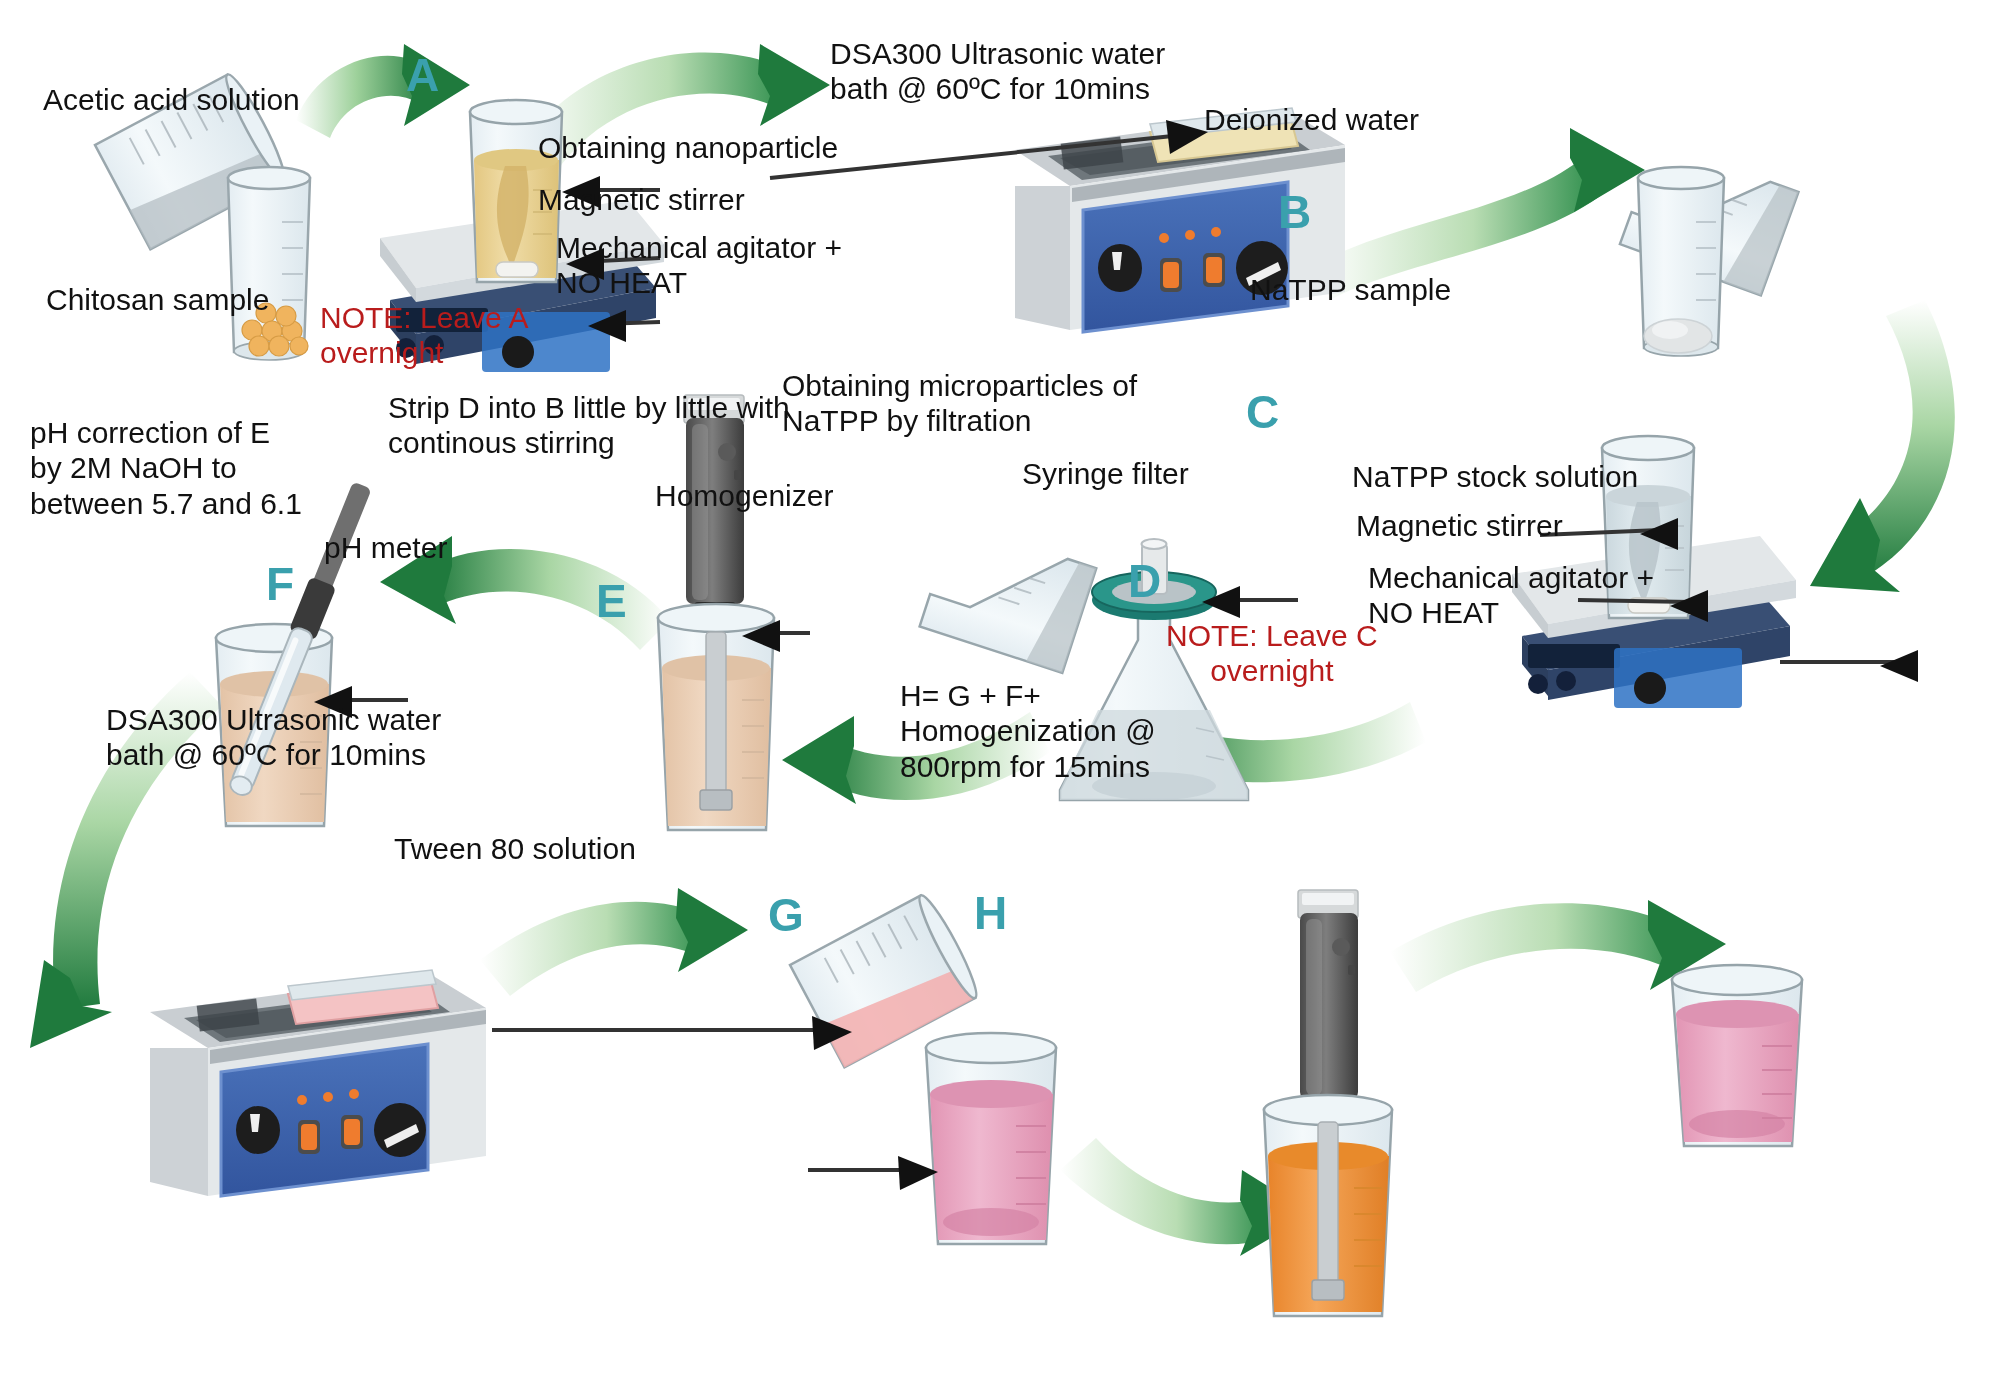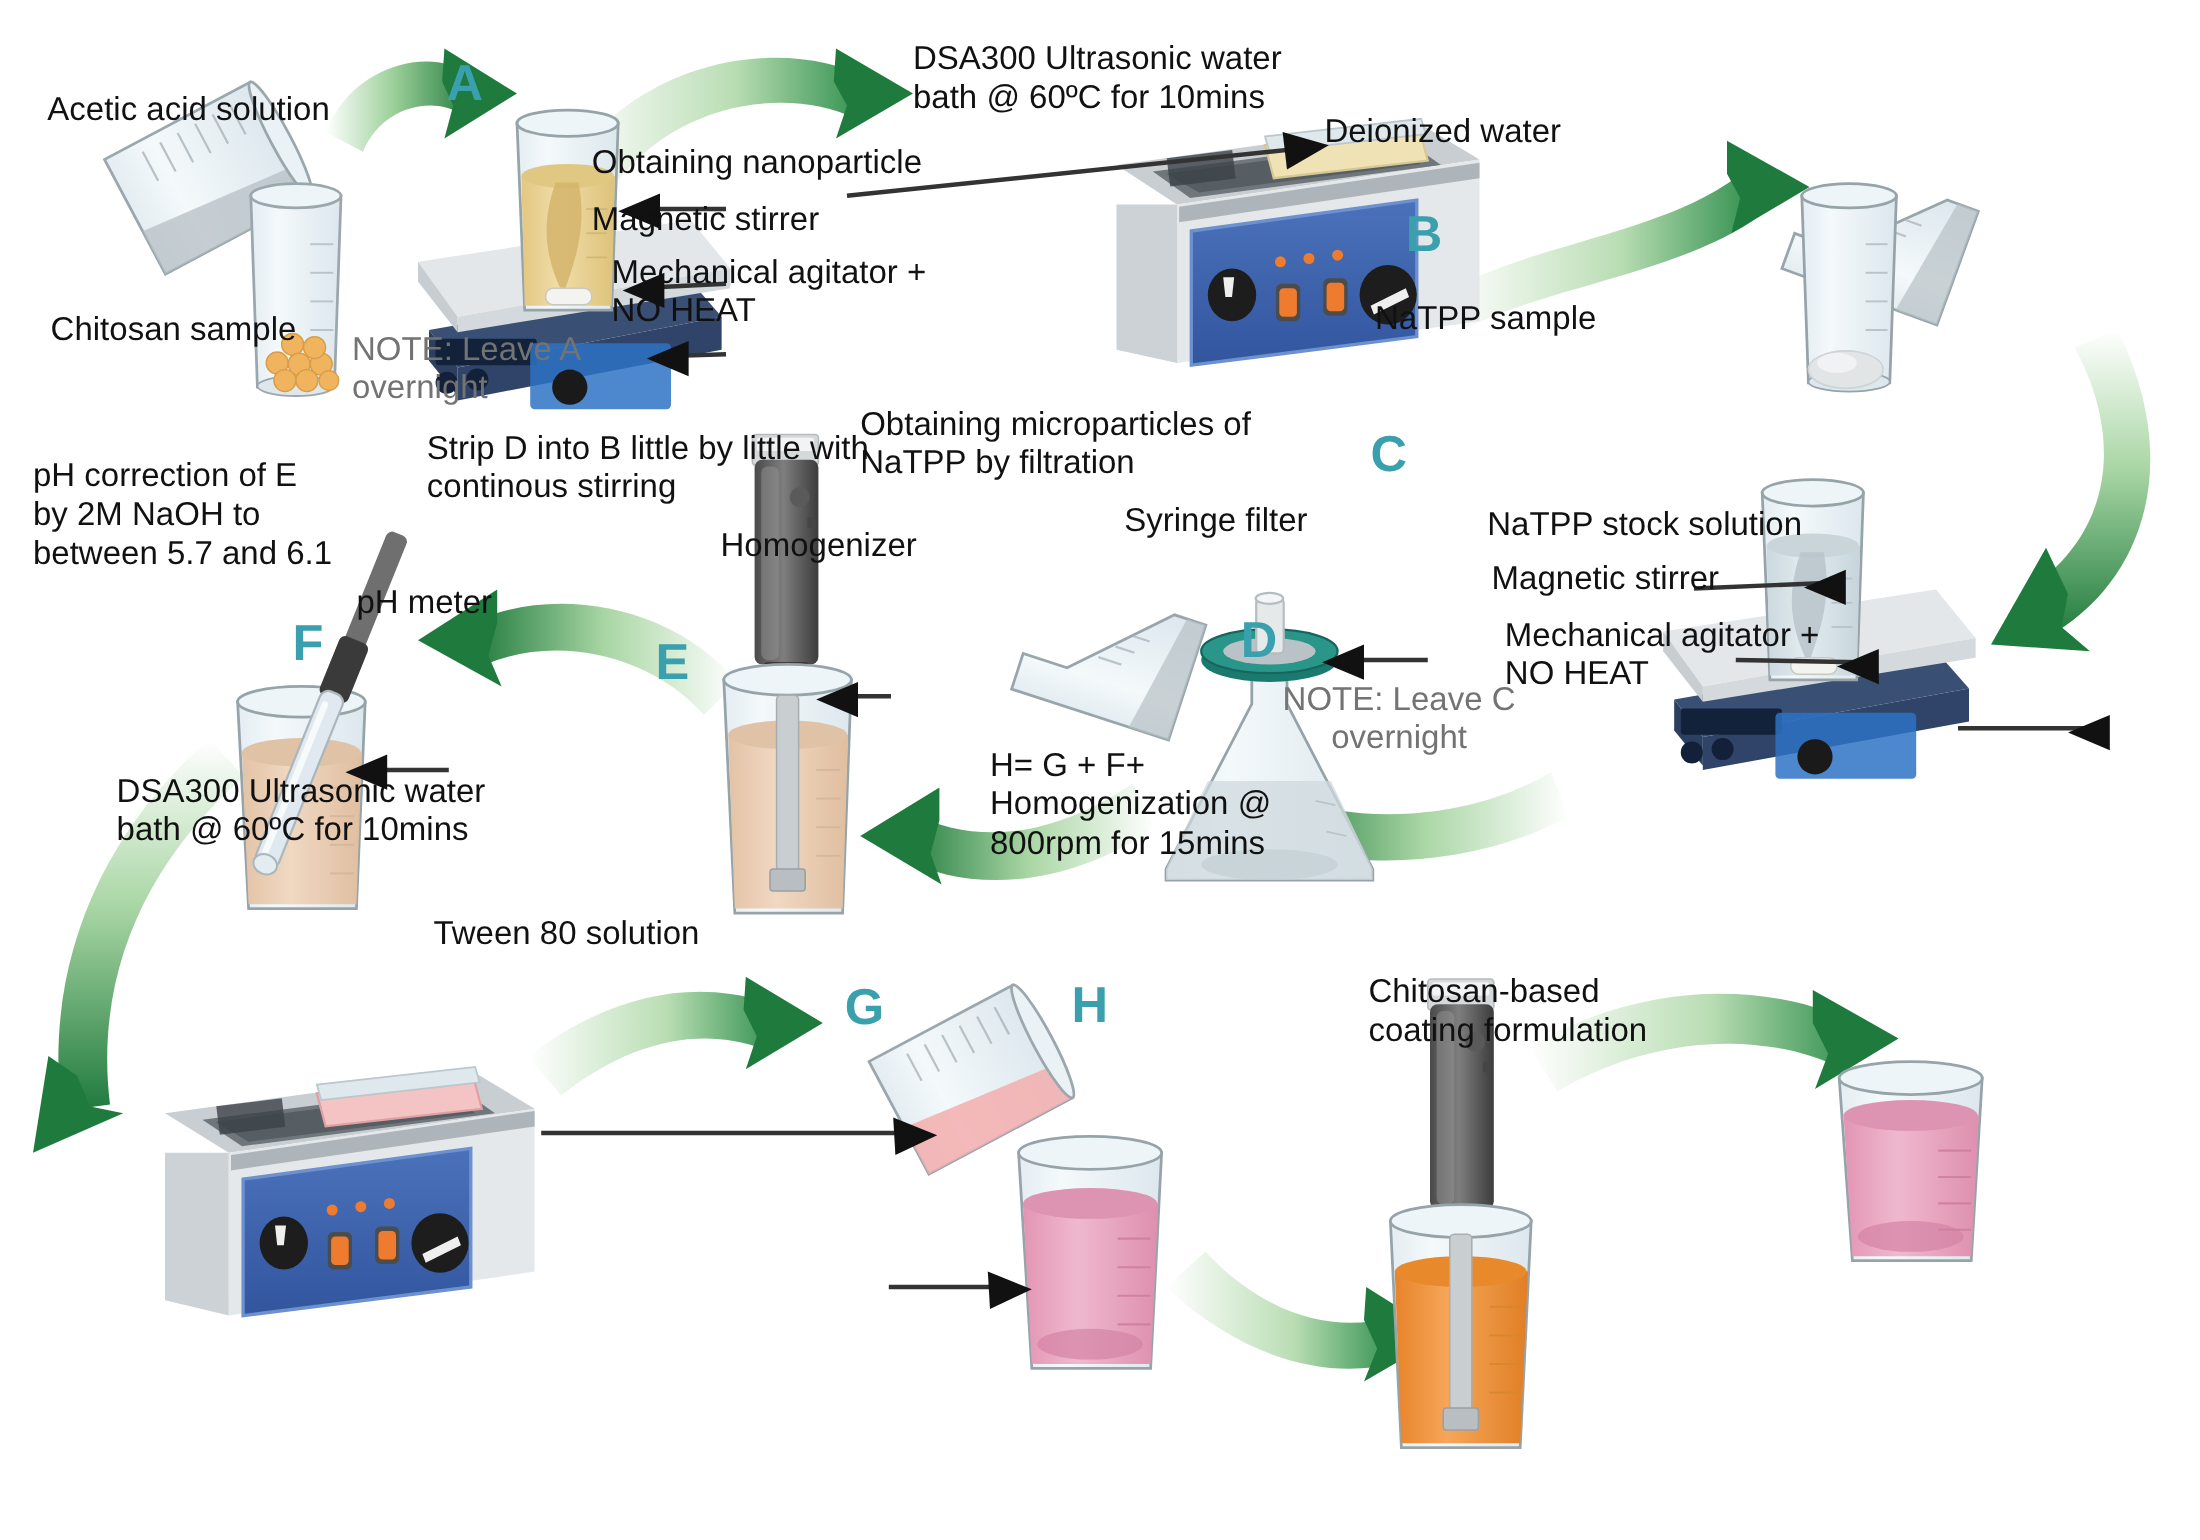--- a/index.html
+++ b/index.html
@@ -1,20 +1,20 @@
 <!DOCTYPE html>
 <html><head>
 <meta charset="utf-8">
 <style>
   html,body{margin:0;padding:0;background:#ffffff;}
   body{width:2000px;height:1400px;position:relative;overflow:hidden;
        font-family:"Liberation Sans","DejaVu Sans",sans-serif;color:#000;}
   #stage{position:absolute;left:0;top:0;width:2000px;height:1400px;}
   .lbl{position:absolute;font-size:30px;line-height:1.18;color:#111;white-space:pre-line;}
-  .note{position:absolute;font-size:30px;line-height:1.18;color:#737373;white-space:pre-line;}
+  .note{position:absolute;font-size:30px;line-height:1.18;color:#b91c1c;white-space:pre-line;}
   .step{position:absolute;font-size:46px;font-weight:bold;color:#3aa0ad;}
   svg{position:absolute;left:0;top:0;width:2000px;height:1400px;pointer-events:none;}
   .eqsvg{position:absolute;left:0;top:0;overflow:visible;}
 </style>
 </head>
 <body>
 
 <div id="stage">
 
   <svg viewBox="0 0 2000 1400">
@@ -551,16 +551,14 @@
   <div class="lbl" style="left:106px; top:702px;">DSA300 Ultrasonic water
 bath @ 60ºC for 10mins</div>
   <div class="lbl" style="left:394px; top:831px;">Tween 80 solution</div>
   <div class="step" style="left:768px; top:888px;">G</div>
 
   <div class="lbl" style="left:900px; top:678px;">H= G + F+
 Homogenization @
 800rpm for 15mins</div>
   <div class="step" style="left:974px; top:886px;">H</div>
 
-  <div class="lbl" style="left:1244px;top:884px;">Chitosan-based
-coating formulation</div>
 
 </div>
 
 </body></html>

